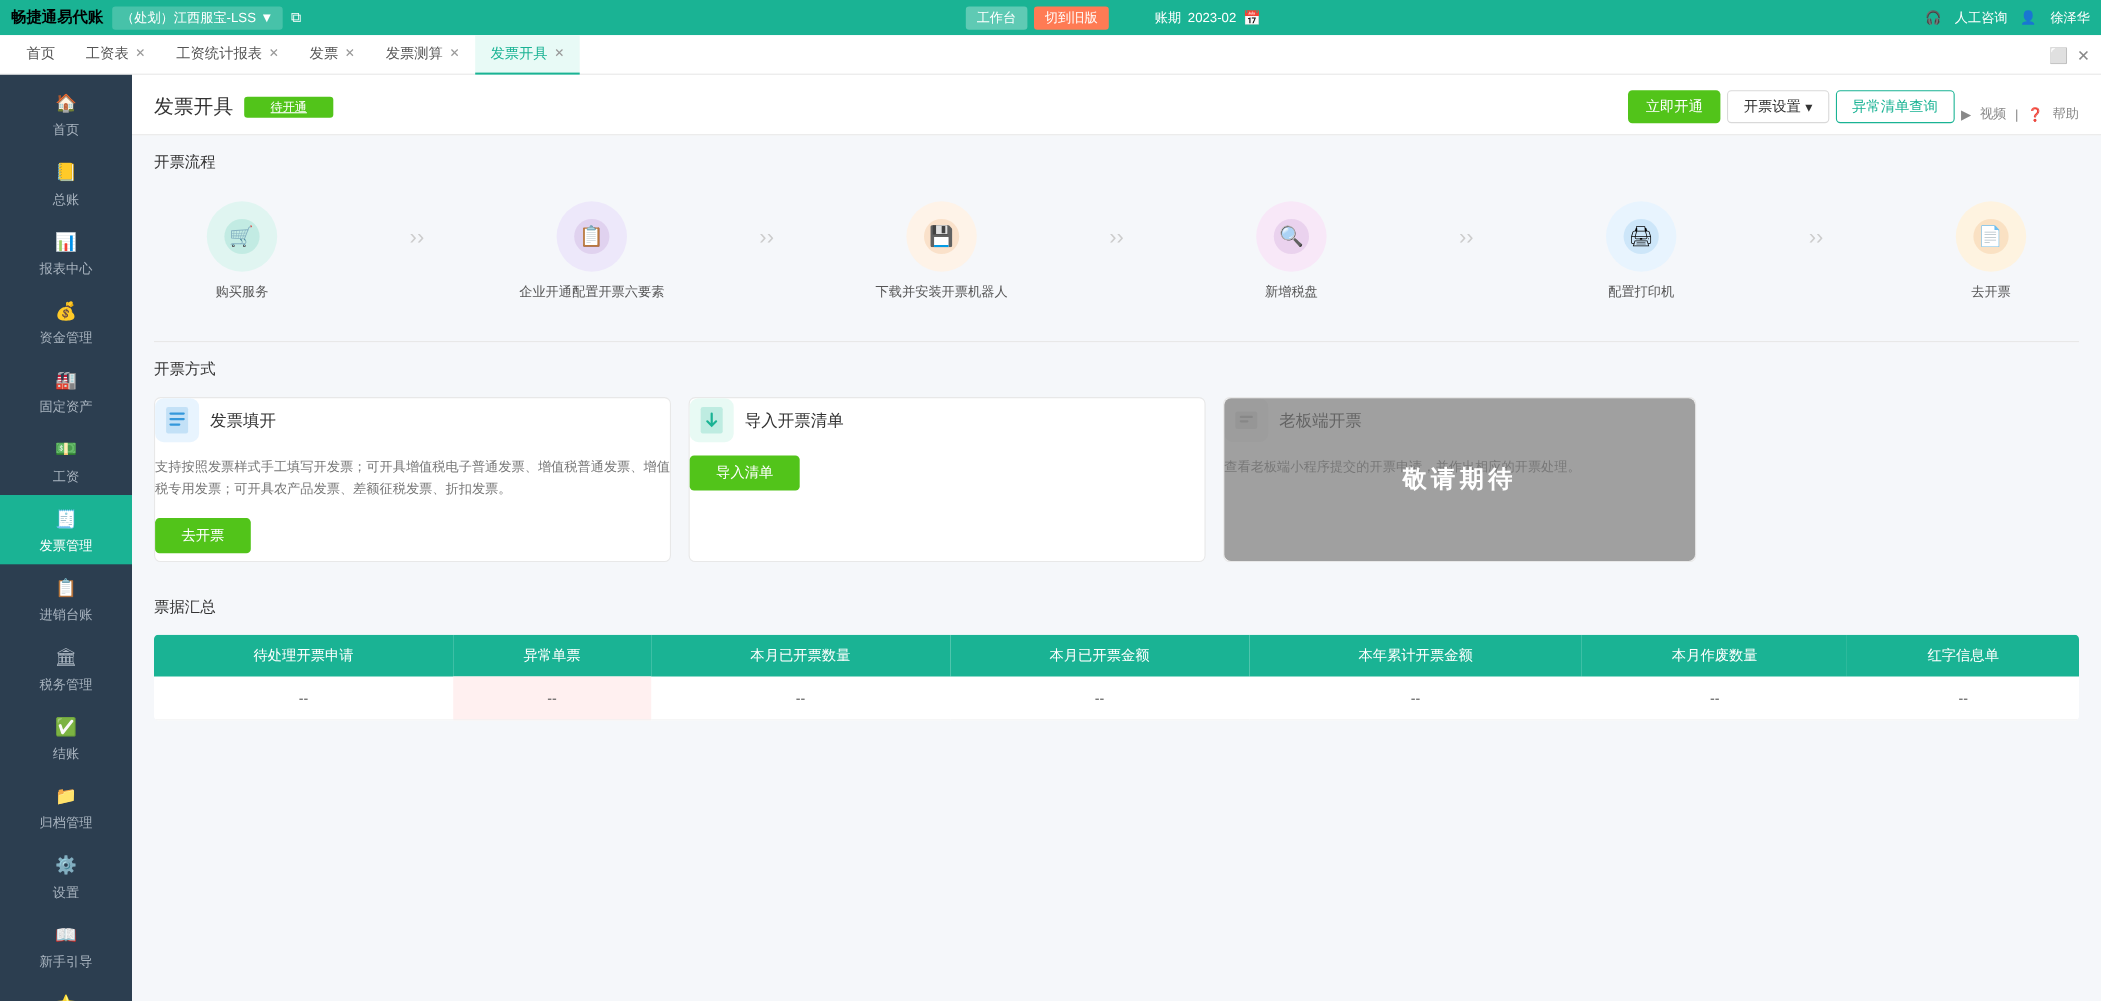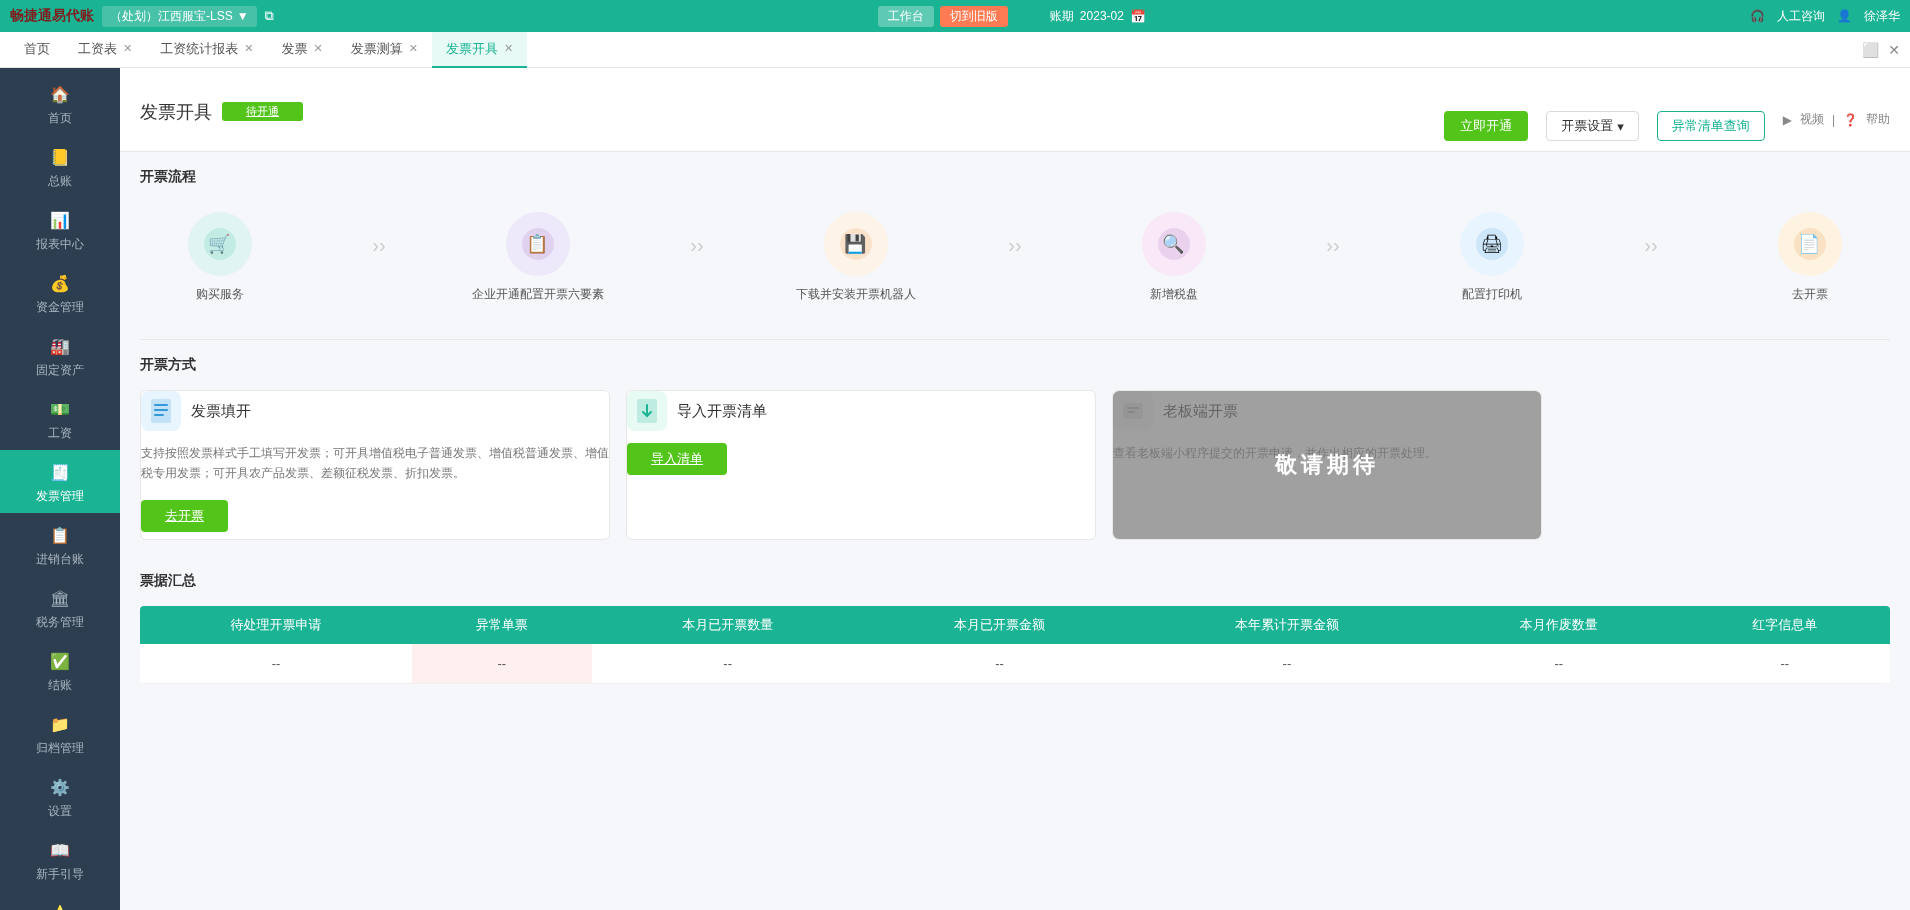--- a/index.html
+++ b/index.html
@@ -8,21 +8,21 @@
     
     .top-bar {
       height: 32px;
       background: #1ab394;
       display: flex;
       align-items: center;
       padding: 0 10px;
       justify-content: space-between;
     }
     .top-bar-left { display: flex; align-items: center; gap: 8px; }
-    .top-bar-logo { color: #7f1d1d; font-size: 14px; font-weight: bold; }
+    .top-bar-logo { color: #000000; font-size: 14px; font-weight: bold; }
     .top-bar-company {
       background: rgba(255,255,255,0.2);
       color: white;
       font-size: 12px;
       padding: 2px 8px;
       border-radius: 3px;
       display: flex; align-items: center; gap: 4px;
     }
     .top-bar-btns { display: flex; align-items: center; gap: 6px; }
     .top-bar-btn {
@@ -116,21 +116,21 @@
     .page-title-area { display: flex; align-items: center; gap: 10px; }
     .page-title { font-size: 18px; color: #333; font-weight: 500; }
     .status-badge {
       background: #52c41a;
       color: white;
       font-size: 11px;
       padding: 2px 24px;
       border-radius: 3px;
       text-decoration: underline;
     }
-    .page-actions { display: flex; align-items: flex-start; gap: 18px; margin-top: 29px; }
+    .page-actions { display: flex; align-items: flex-end; gap: 6px; }
     .btn-primary {
       background: #52c41a;
       color: white;
       border: none;
       padding: 6px 16px;
       border-radius: 4px;
       font-size: 13px;
       cursor: pointer;
     }
     .btn-default {
@@ -149,21 +149,21 @@
       border: 1px solid #1ab394;
       padding: 5px 14px;
       border-radius: 4px;
       font-size: 13px;
       cursor: pointer;
     }
     .page-helper { display: flex; align-items: center; gap: 8px; color: #888; font-size: 12px; }
 
     
     .section { padding: 16px 20px; }
-    .section-title { font-size: 14px; color: #333; font-weight: 700; margin-bottom: 16px; }
+    .section-title { font-size: 14px; color: #333; font-weight: 400; margin-bottom: 16px; }
 
     
     .flow-steps {
       display: flex;
       align-items: center;
       gap: 0;
       padding: 10px 0 20px;
     }
     .flow-step {
       display: flex;
@@ -220,21 +220,20 @@
     .method-card-title { font-size: 15px; color: #333; font-weight: 500; }
     .method-card-desc { font-size: 12px; color: #777; line-height: 1.7; margin-bottom: 16px; }
     .method-card-btn {
       background: #52c41a;
       color: white;
       border: none;
       padding: 7px 24px;
       border-radius: 4px;
       font-size: 13px;
       cursor: pointer;
-      text-decoration: underline;
     }
     .method-card-overlay {
       position: absolute;
       top: 0; left: 0; right: 0; bottom: 0;
       background: rgba(120,120,120,0.7);
       border-radius: 6px;
       display: flex;
       align-items: center;
       justify-content: center;
     }

